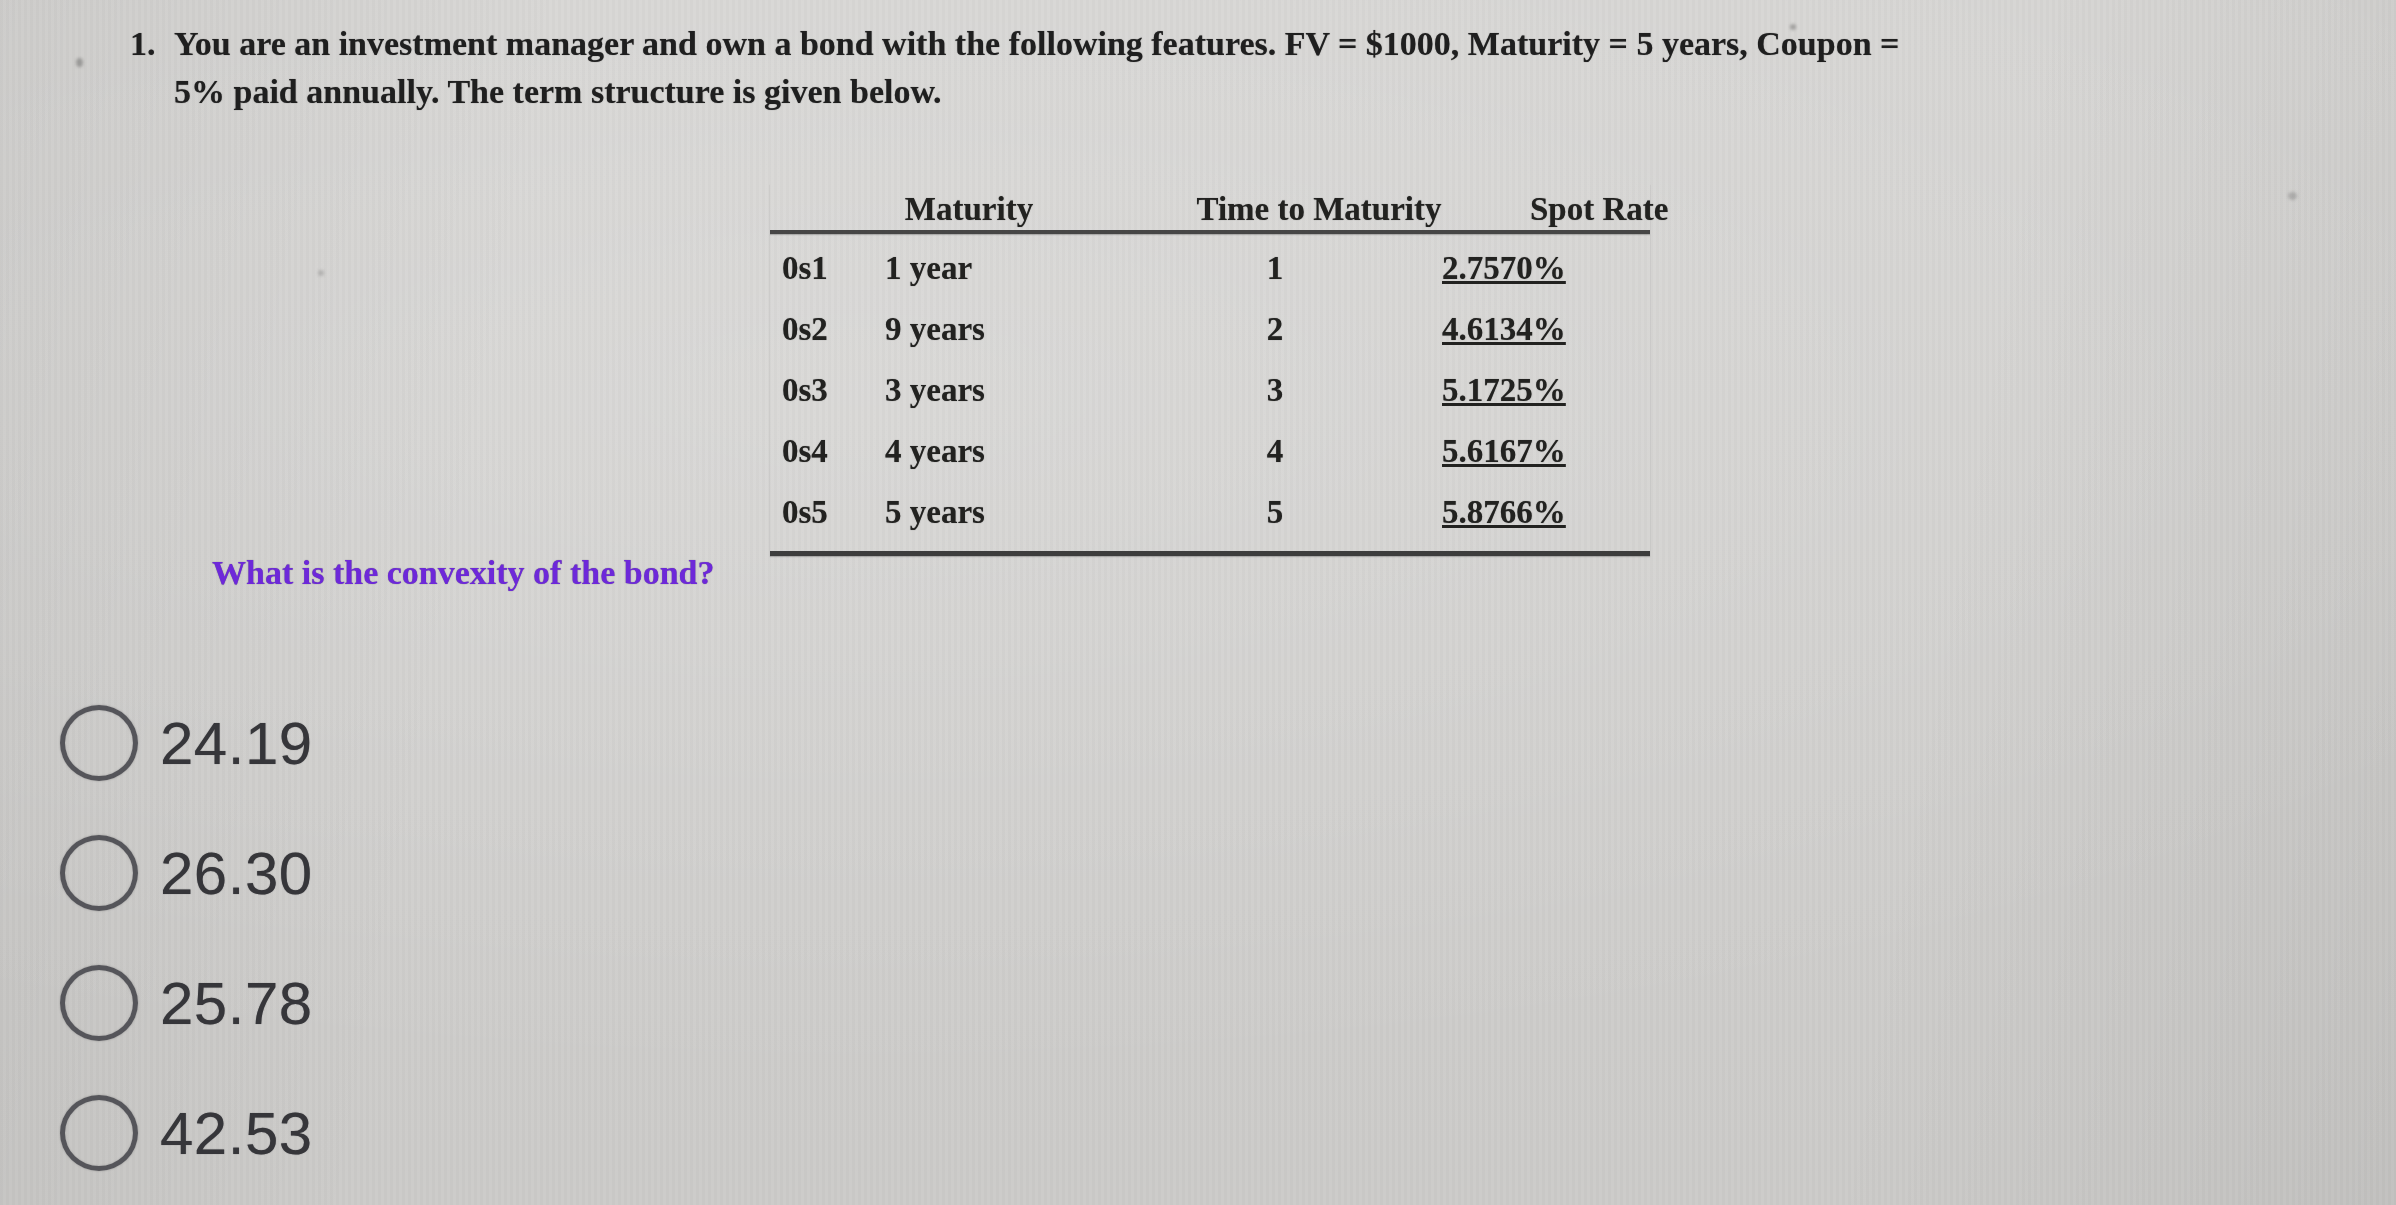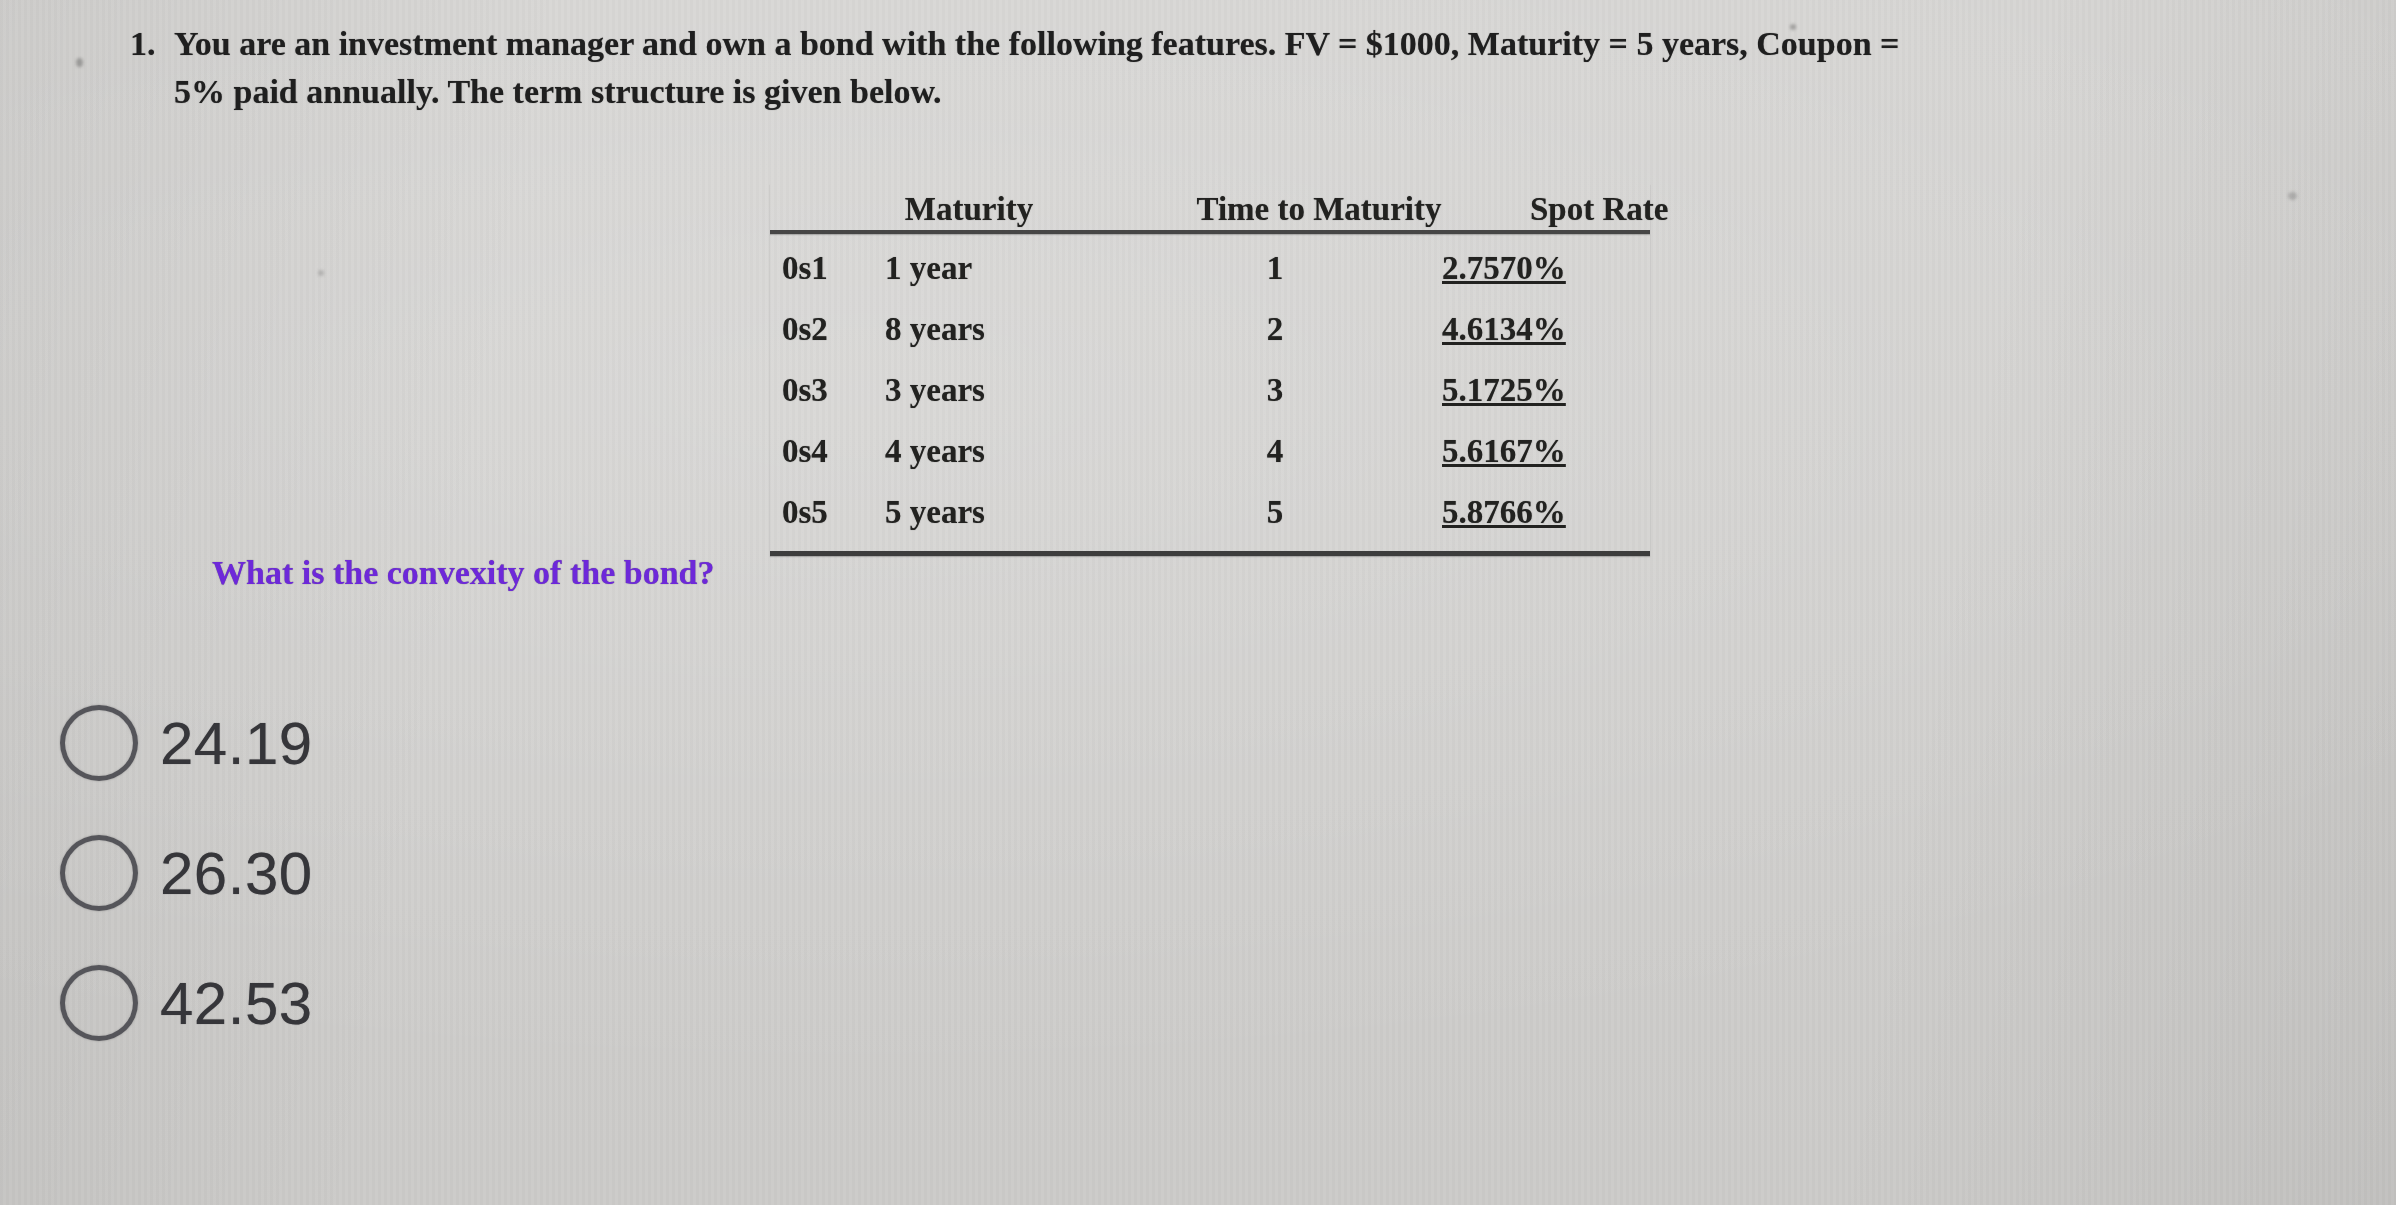--- a/index.html
+++ b/index.html
@@ -172,21 +172,21 @@
   </div>
   <div class="tbody">
     <div class="tr">
       <div class="td-code">0s1</div>
       <div class="td-maturity">1 year</div>
       <div class="td-time">1</div>
       <div class="td-spot">2.7570%</div>
     </div>
     <div class="tr">
       <div class="td-code">0s2</div>
-      <div class="td-maturity">8 years</div>
+      <div class="td-maturity">9 years</div>
       <div class="td-time">2</div>
       <div class="td-spot">4.6134%</div>
     </div>
     <div class="tr">
       <div class="td-code">0s3</div>
       <div class="td-maturity">3 years</div>
       <div class="td-time">3</div>
       <div class="td-spot">5.1725%</div>
     </div>
     <div class="tr">
@@ -210,15 +210,19 @@
   <div class="option">
     <span class="radio"></span>
     <span class="option-label">24.19</span>
   </div>
   <div class="option">
     <span class="radio"></span>
     <span class="option-label">26.30</span>
   </div>
   <div class="option">
     <span class="radio"></span>
+    <span class="option-label">25.78</span>
+  </div>
+  <div class="option">
+    <span class="radio"></span>
     <span class="option-label">42.53</span>
   </div>
 </div>
 
 </body></html>

